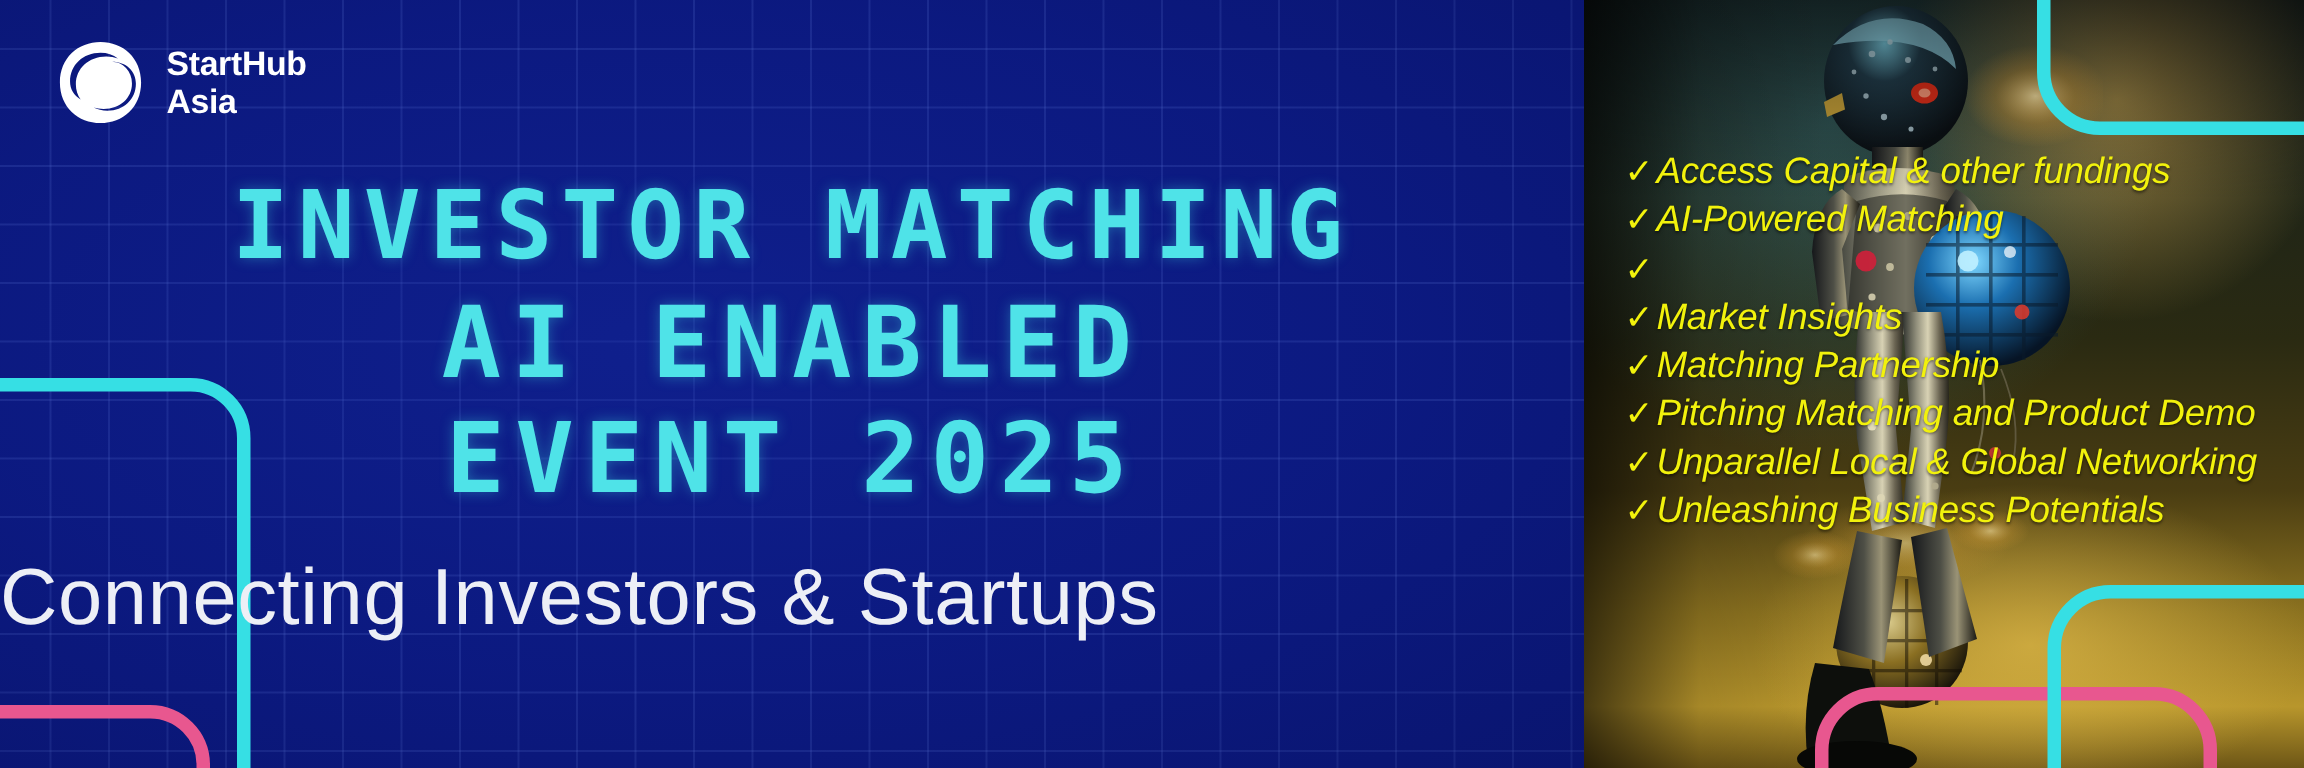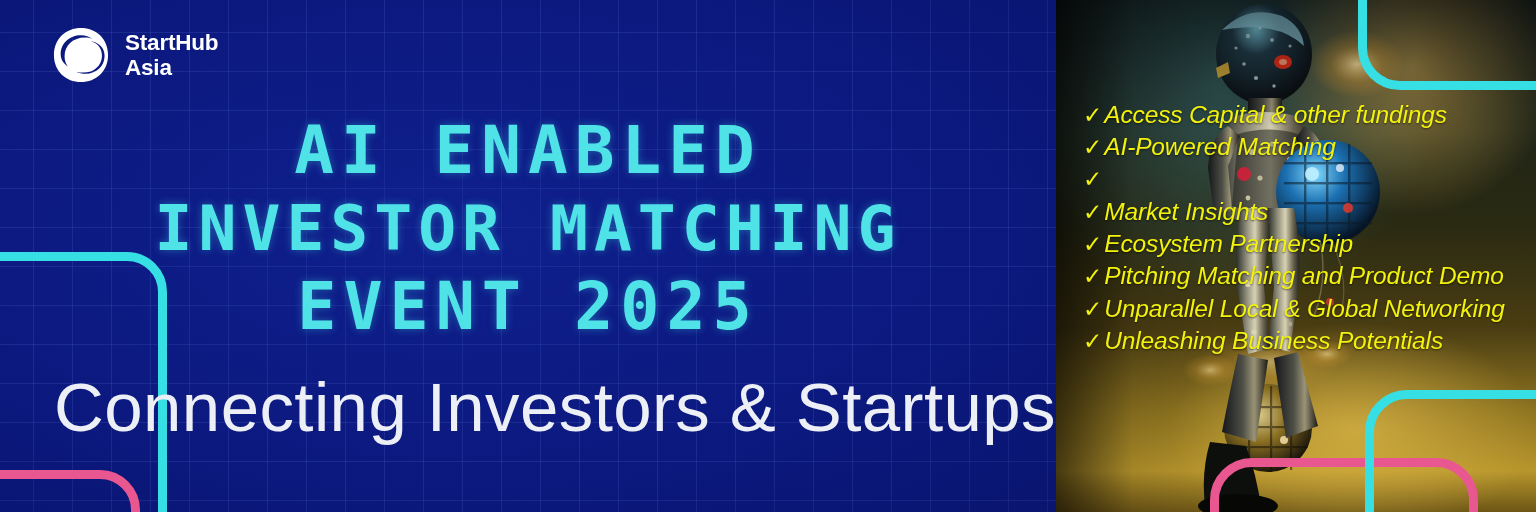--- a/index.html
+++ b/index.html
@@ -39,21 +39,21 @@
     inset: 0;
     background: radial-gradient(ellipse 85% 80% at 42% 45%,
                 rgba(18,36,150,0.55) 0%,
                 rgba(10,22,120,0.20) 55%,
                 rgba(6,14,86,0.45) 100%);
   }
 
   
   .logo-block {
     position: absolute;
-    left: 50px; top: 26px;
+    left: 36px; top: 26px;
     display: flex;
     align-items: center;
     gap: 13px;
     justify-content: flex-end;
   }
   .logo-mark { width: 62px; height: 58px; display:block; }
   .logo-words {
     color: #ffffff;
     font-weight: bold;
     font-size: 22.5px;
@@ -78,23 +78,23 @@
     white-space: nowrap;
     text-shadow: 0 0 9px rgba(60,210,225,0.38);
   }
   .title-line.l2 { font-size: 63px; letter-spacing: 6px; }
   .title-line.l3 { font-size: 65px; letter-spacing: 7px; }
 
   .subtitle {
     position: absolute;
     left: 0; top: 368px;
     width: 1056px;
-    text-align: right;
+    text-align: left;
     color: #EDEFF6;
-    font-size: 69px;
+    font-size: 53px;
     font-weight: 400;
     letter-spacing: 0.4px;
     white-space: nowrap;
   }
 
   
   .bracket { position: absolute; }
   .br-left-cyan {
     left: -66px; top: 252px;
     width: 215px; height: 340px;
@@ -209,22 +209,22 @@
         <path fill="#ffffff" d="M34 19.5c-7 0-12.4 5-12.4 11.8 0 3.2 1.1 6 3 8-1-1.9-1.5-4-1.5-6.3 0-6.9 5.3-12 12.4-12 2 0 3.8.4 5.4 1.1-2-1.7-4.4-2.6-6.9-2.6z"></path>
         <circle fill="#ffffff" cx="31" cy="31" r="6.3"></circle>
       </svg>
       <div class="logo-words">
         <div>StartHub</div>
         <div>Asia</div>
       </div>
     </div>
 
     <div class="title-block">
+      <div class="title-line l2">INVESTOR MATCHING</div>
       <div class="title-line l1">AI ENABLED</div>
-      <div class="title-line l2">INVESTOR MATCHING</div>
       <div class="title-line l3">EVENT 2025</div>
     </div>
 
     <div class="subtitle">Connecting  Investors &amp; Startups</div>
   </div>
 
   <div class="right-panel">
     <div class="photo-bg"></div>
 
     <svg class="photo-robot" viewBox="0 0 250 510">
@@ -362,21 +362,21 @@
     </div>
     <div class="bullet-row">
       <span class="check">✓</span>
     </div>
     <div class="bullet-row">
       <span class="check">✓</span>
       <span class="bullet-text">Market Insights</span>
     </div>
     <div class="bullet-row">
       <span class="check">✓</span>
-      <span class="bullet-text">Ecosystem Partnership</span>
+      <span class="bullet-text">Matching Partnership</span>
     </div>
     <div class="bullet-row">
       <span class="check">✓</span>
       <span class="bullet-text">Pitching Matching and Product Demo</span>
     </div>
     <div class="bullet-row">
       <span class="check">✓</span>
       <span class="bullet-text">Unparallel Local &amp; Global Networking</span>
     </div>
     <div class="bullet-row">

